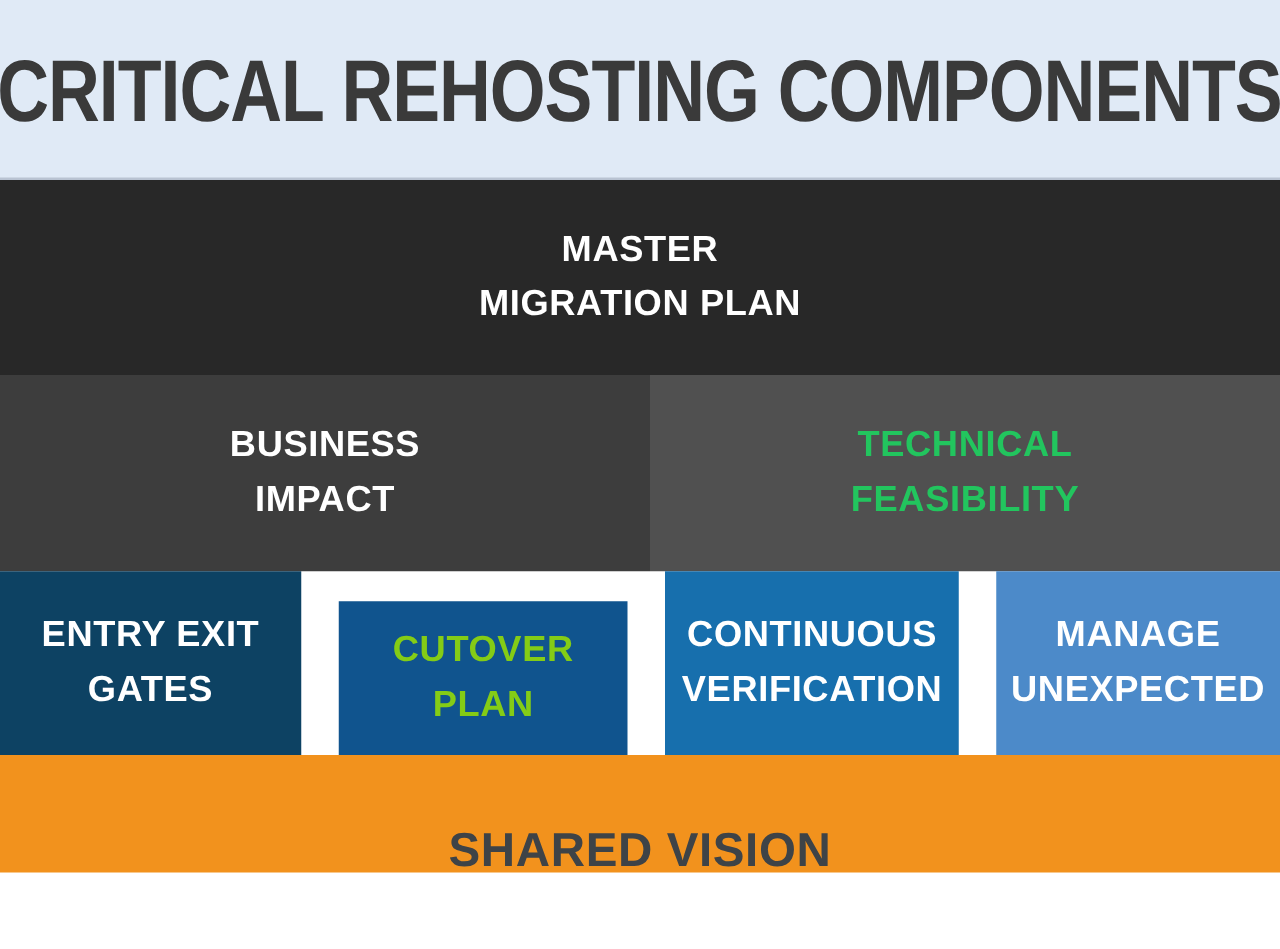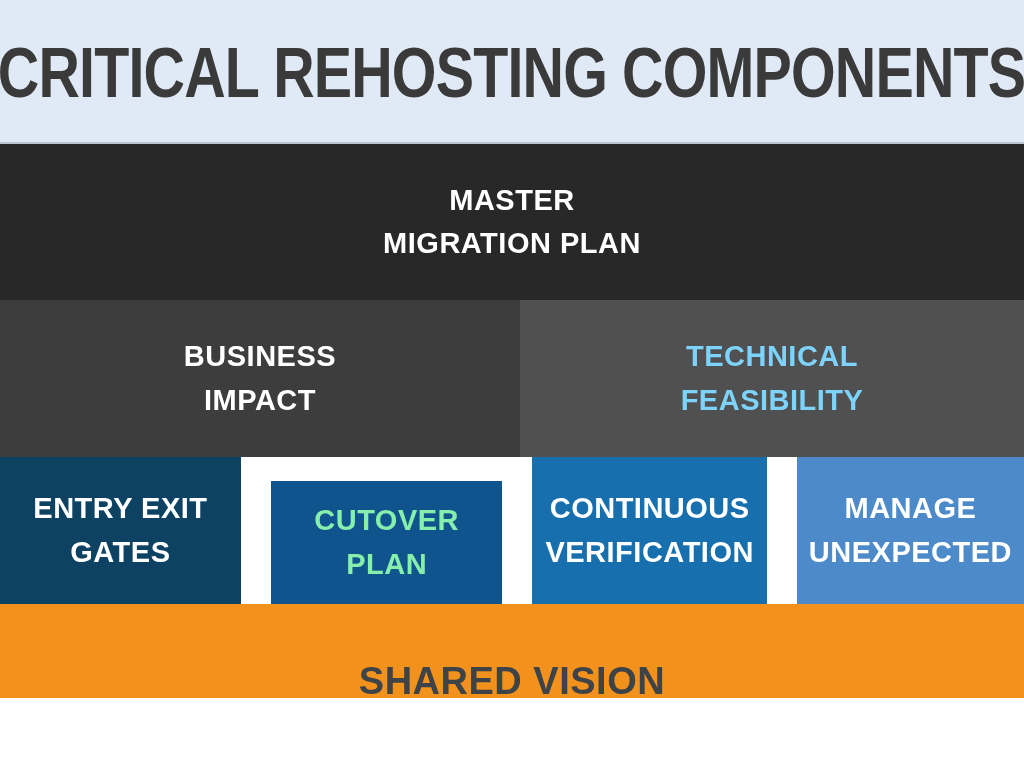--- a/index.html
+++ b/index.html
@@ -82,32 +82,32 @@
       <span class="line">MASTER</span>
       <span class="line">MIGRATION PLAN</span>
     </div>
   </div>
 
   <div class="band band-level2">
     <div class="cell cell-business" style="background-color: rgb(61, 61, 61); color: rgb(255, 255, 255);">
       <span class="line">BUSINESS</span>
       <span class="line">IMPACT</span>
     </div>
-    <div class="cell cell-technical" style="background-color: rgb(80, 80, 80); color: #7dd3fc;">
+    <div class="cell cell-technical" style="background-color: rgb(80, 80, 80); color: #22c55e;">
       <span class="line">TECHNICAL</span>
       <span class="line">FEASIBILITY</span>
     </div>
   </div>
 
   <div class="band band-level3">
     <div class="cell cell-entry" style="background-color: rgb(13, 66, 99); color: rgb(255, 255, 255);">
       <span class="line">ENTRY EXIT</span>
       <span class="line">GATES</span>
     </div>
-    <div class="cell cell-cutover" style="background-color: rgb(16, 84, 142); color: #86efac; margin-top: 24px;">
+    <div class="cell cell-cutover" style="background-color: rgb(16, 84, 142); color: #84cc16; margin-top: 24px;">
       <span class="line">CUTOVER</span>
       <span class="line">PLAN</span>
     </div>
     <div class="cell cell-verification" style="background-color: rgb(23, 111, 173); color: rgb(255, 255, 255);">
       <span class="line">CONTINUOUS</span>
       <span class="line">VERIFICATION</span>
     </div>
     <div class="cell cell-manage" style="background-color: rgb(76, 138, 201); color: rgb(255, 255, 255);">
       <span class="line">MANAGE</span>
       <span class="line">UNEXPECTED</span>

